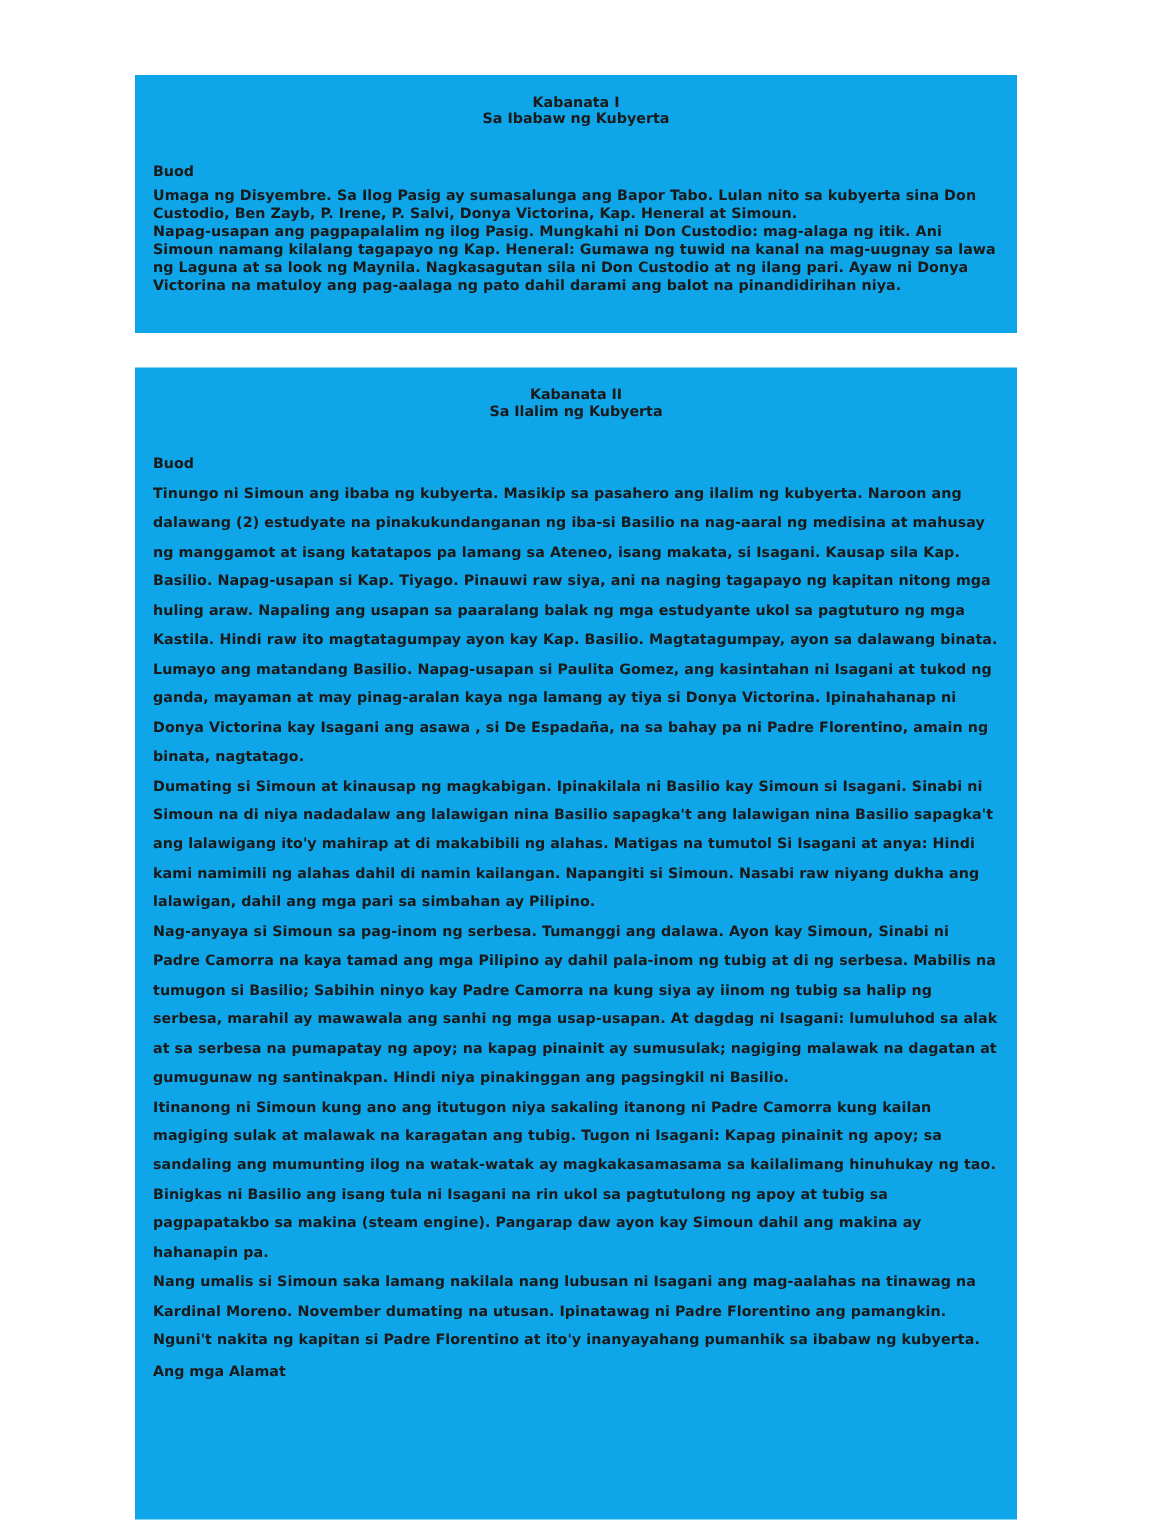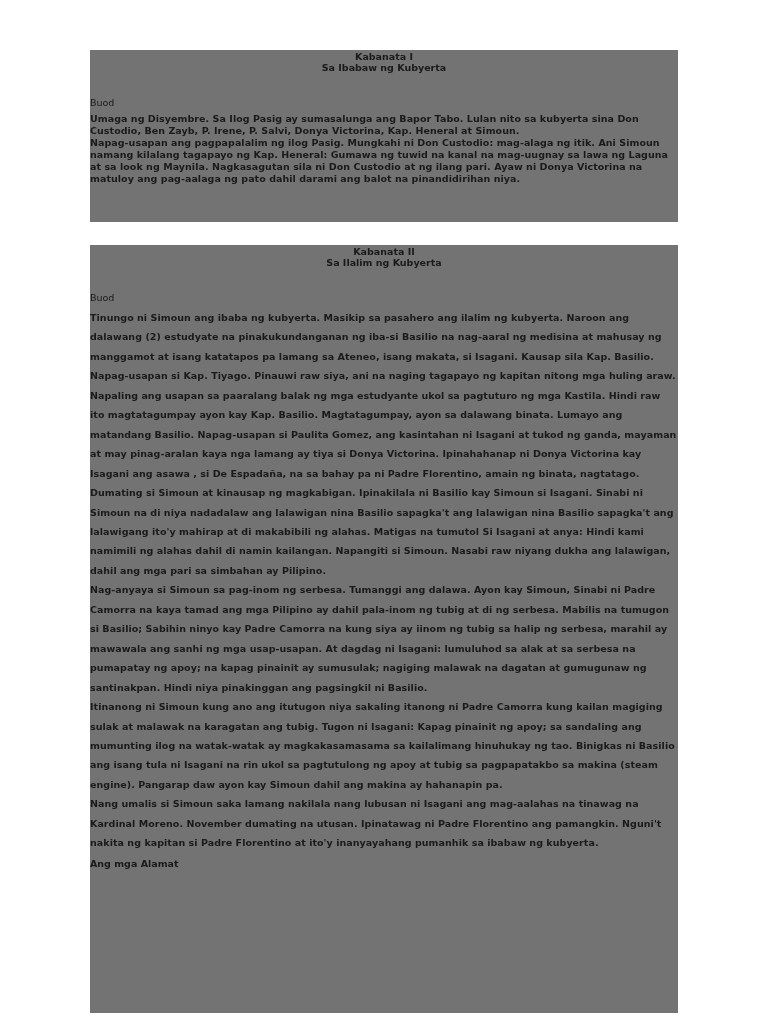--- a/index.html
+++ b/index.html
@@ -12,36 +12,36 @@
       height: 1024px;
       position: relative;
       overflow: hidden;
       font-family: "DejaVu Sans", sans-serif;
       color: #1a1a1a;
     }
     .box {
       position: absolute;
       left: 90px;
       width: 588px;
-      background: #737373;
+      background: #0ea5e9;
       box-sizing: border-box;
-      padding: 0;
+      padding: 12px;
     }
     #box1 { top: 50px; height: 172px; }
     #box2 { top: 245px; height: 768px; }
     .heading {
       text-align: center;
       font-size: 9.5px;
       font-weight: bold;
       line-height: 11px;
       padding-top: 1px;
     }
     .buod {
       font-size: 9.5px;
-      font-weight: normal;
+      font-weight: bold;
       line-height: 20px;
       margin-top: 20px;
     }
     .para {
       font-size: 9.5px;
       font-weight: bold;
       line-height: 12px;
       letter-spacing: 0.05px;
     }
     #box2 .para { line-height: 19.45px; }

